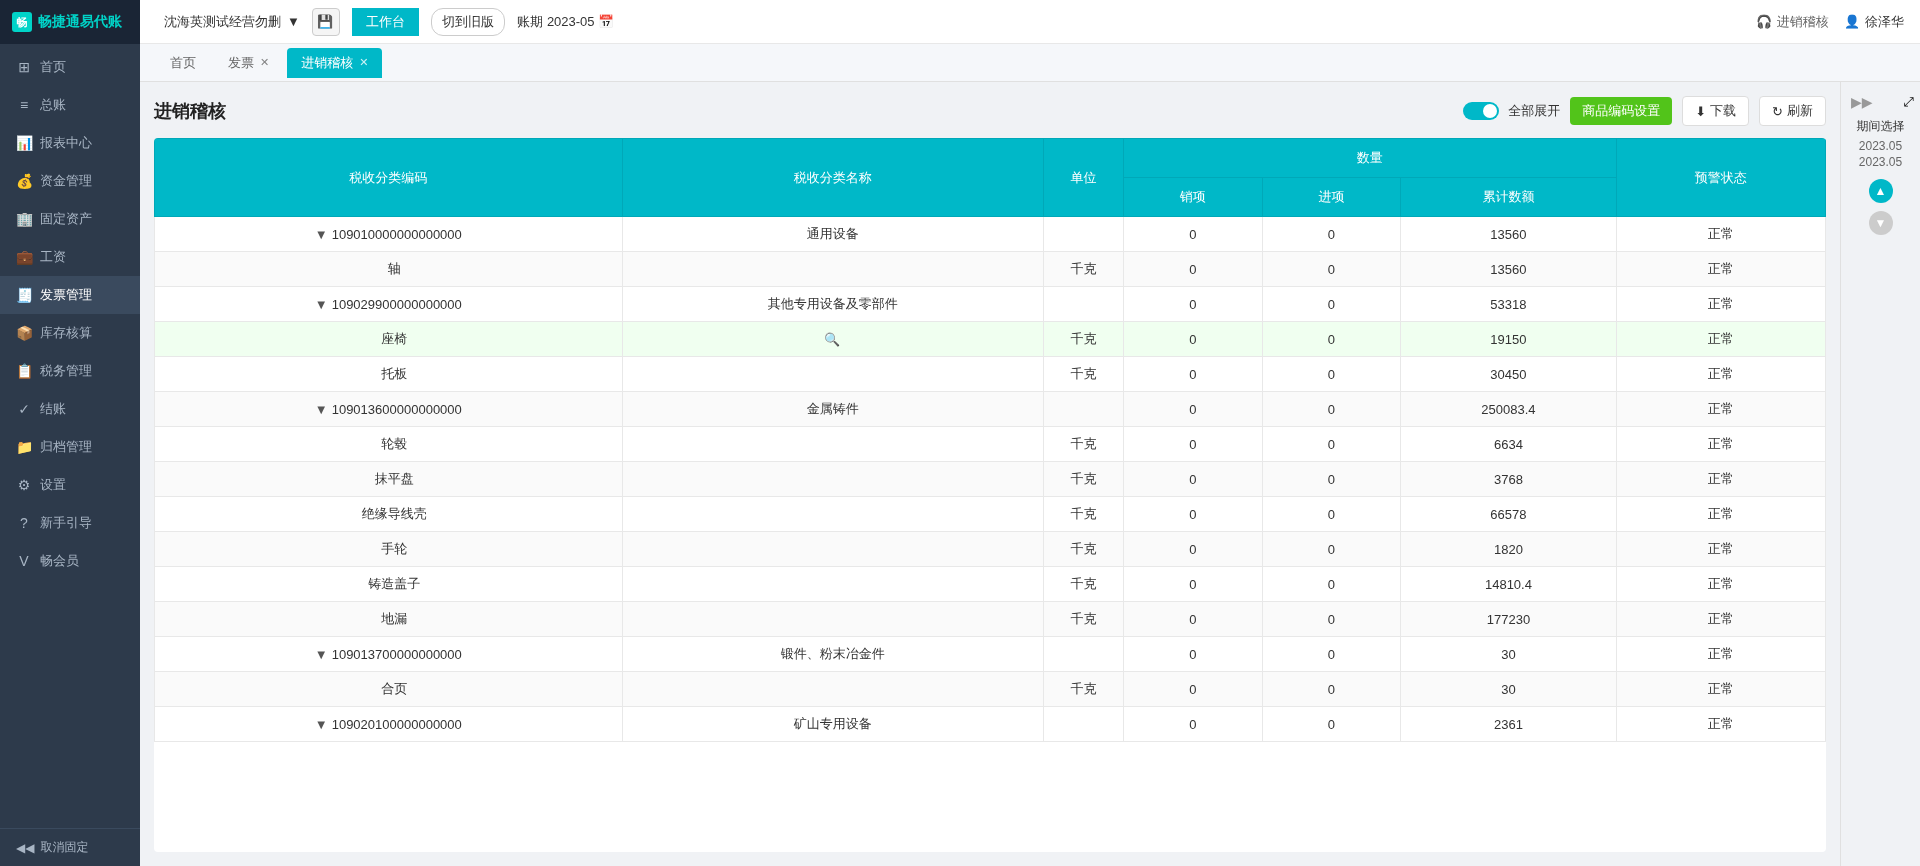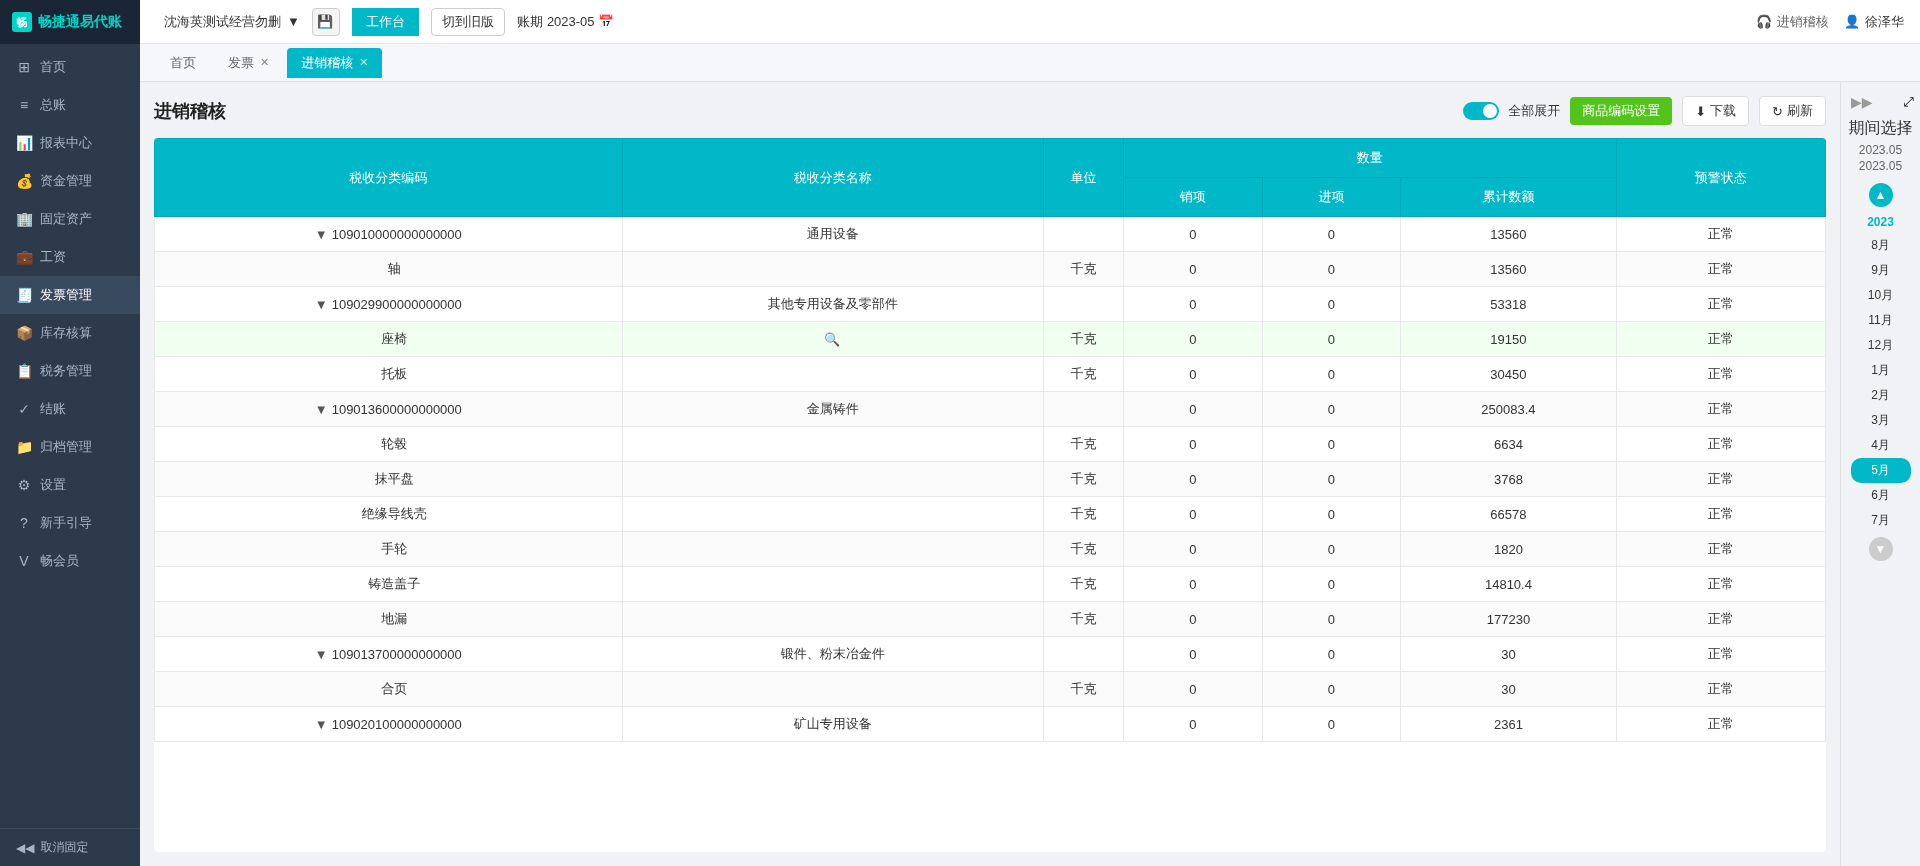--- a/index.html
+++ b/index.html
@@ -80,21 +80,21 @@
       background: #00b8c8;
       color: white;
       padding: 5px 14px;
       border-radius: 0;
       cursor: pointer;
       font-size: 13px;
     }
     .topbar-switch {
       border: 1px solid #ccc;
       padding: 4px 10px;
-      border-radius: 4px;
+      border-radius: 12px;
       cursor: pointer;
       font-size: 13px;
       color: #333;
     }
     .topbar-period {
       display: flex; align-items: center; gap: 4px;
       font-size: 13px; color: #333;
     }
     .topbar-right {
       margin-left: auto;
@@ -556,35 +556,20 @@
             </tbody>
         </table>
       </div>
     </div>
 
     <div class="right-panel" id="right-panel">
       <div style="display:flex;align-items:center;justify-content:space-between;width:100%;padding:0 6px;">
         <span class="panel-expand-btn">▶▶</span>
         <span>⤢</span>
       </div>
-      <div style="font-size:16px;color:#333;text-align:center;margin:4px 0;">期间选择</div>
+      <div style="font-size:12px;color:#333;text-align:center;margin:4px 0;">期间选择</div>
       <div style="font-size:12px;color:#666;margin-bottom:2px;">2023.05</div>
       <div style="font-size:12px;color:#666;margin-bottom:6px;">2023.05</div>
       <div class="scroll-btn">▲</div>
-      <div id="month-list">
-          <div class="period-item year-label">2023</div>
-          <div class="period-item">8月</div>
-          <div class="period-item">9月</div>
-          <div class="period-item">10月</div>
-          <div class="period-item">11月</div>
-          <div class="period-item">12月</div>
-          <div class="period-item">1月</div>
-          <div class="period-item">2月</div>
-          <div class="period-item">3月</div>
-          <div class="period-item">4月</div>
-          <div class="period-item active">5月</div>
-          <div class="period-item">6月</div>
-          <div class="period-item">7月</div>
-        </div>
       <div class="scroll-btn-gray">▼</div>
     </div>
   </div>
 </div>
 
 </body></html>

